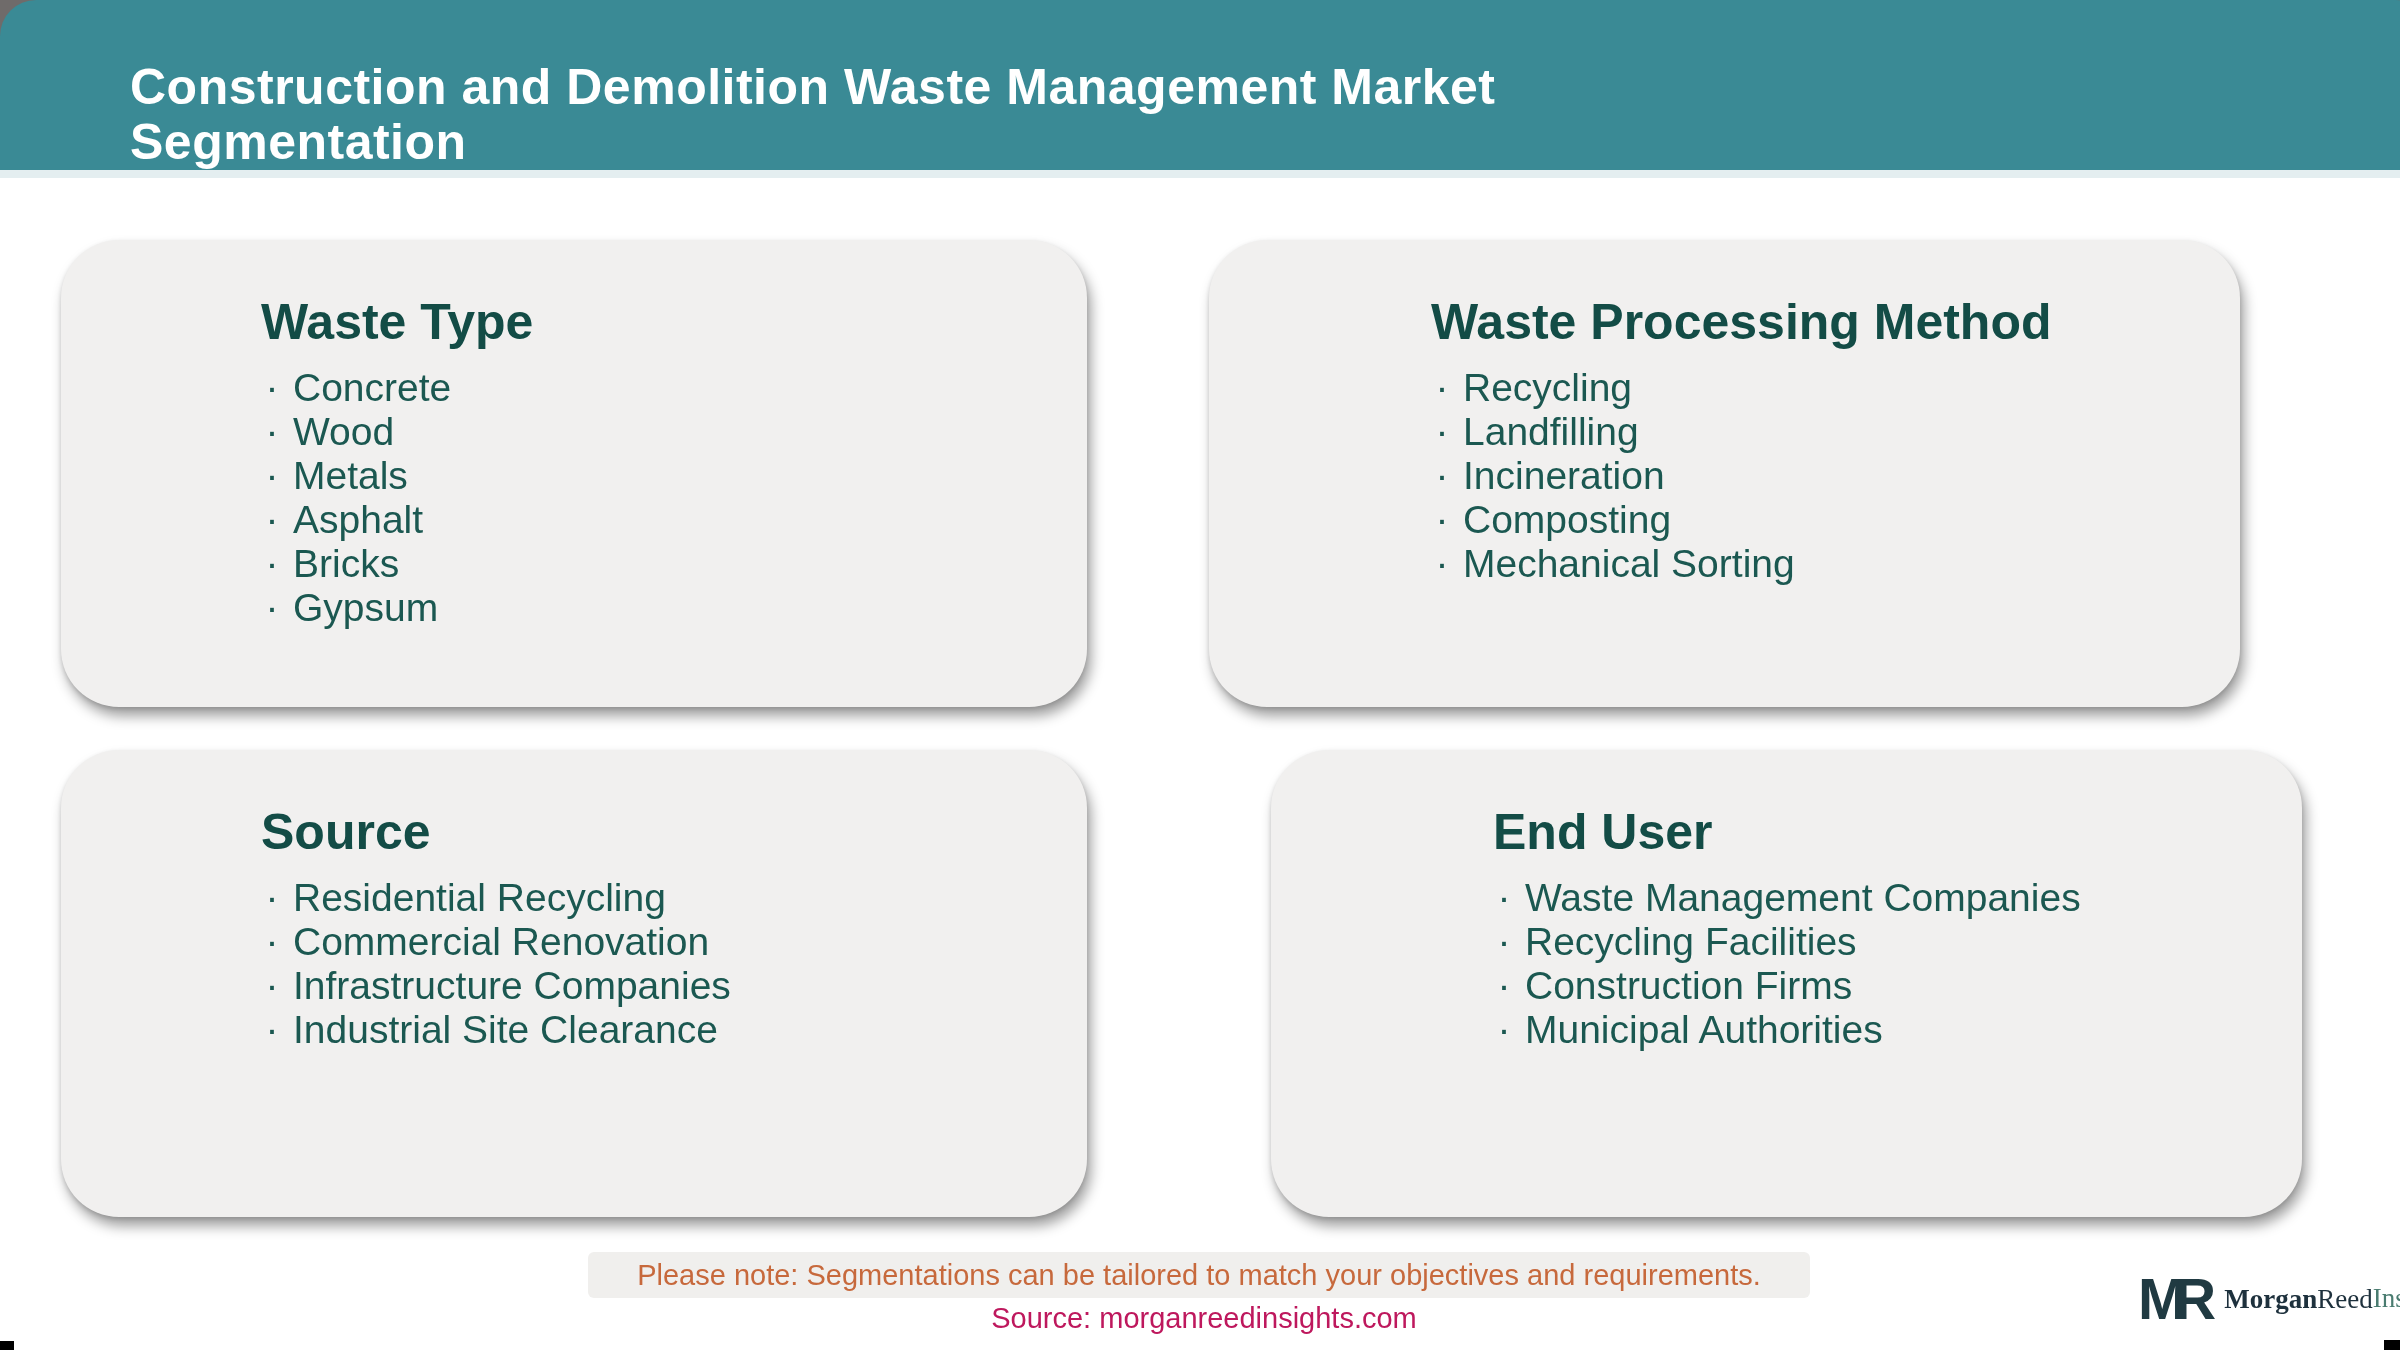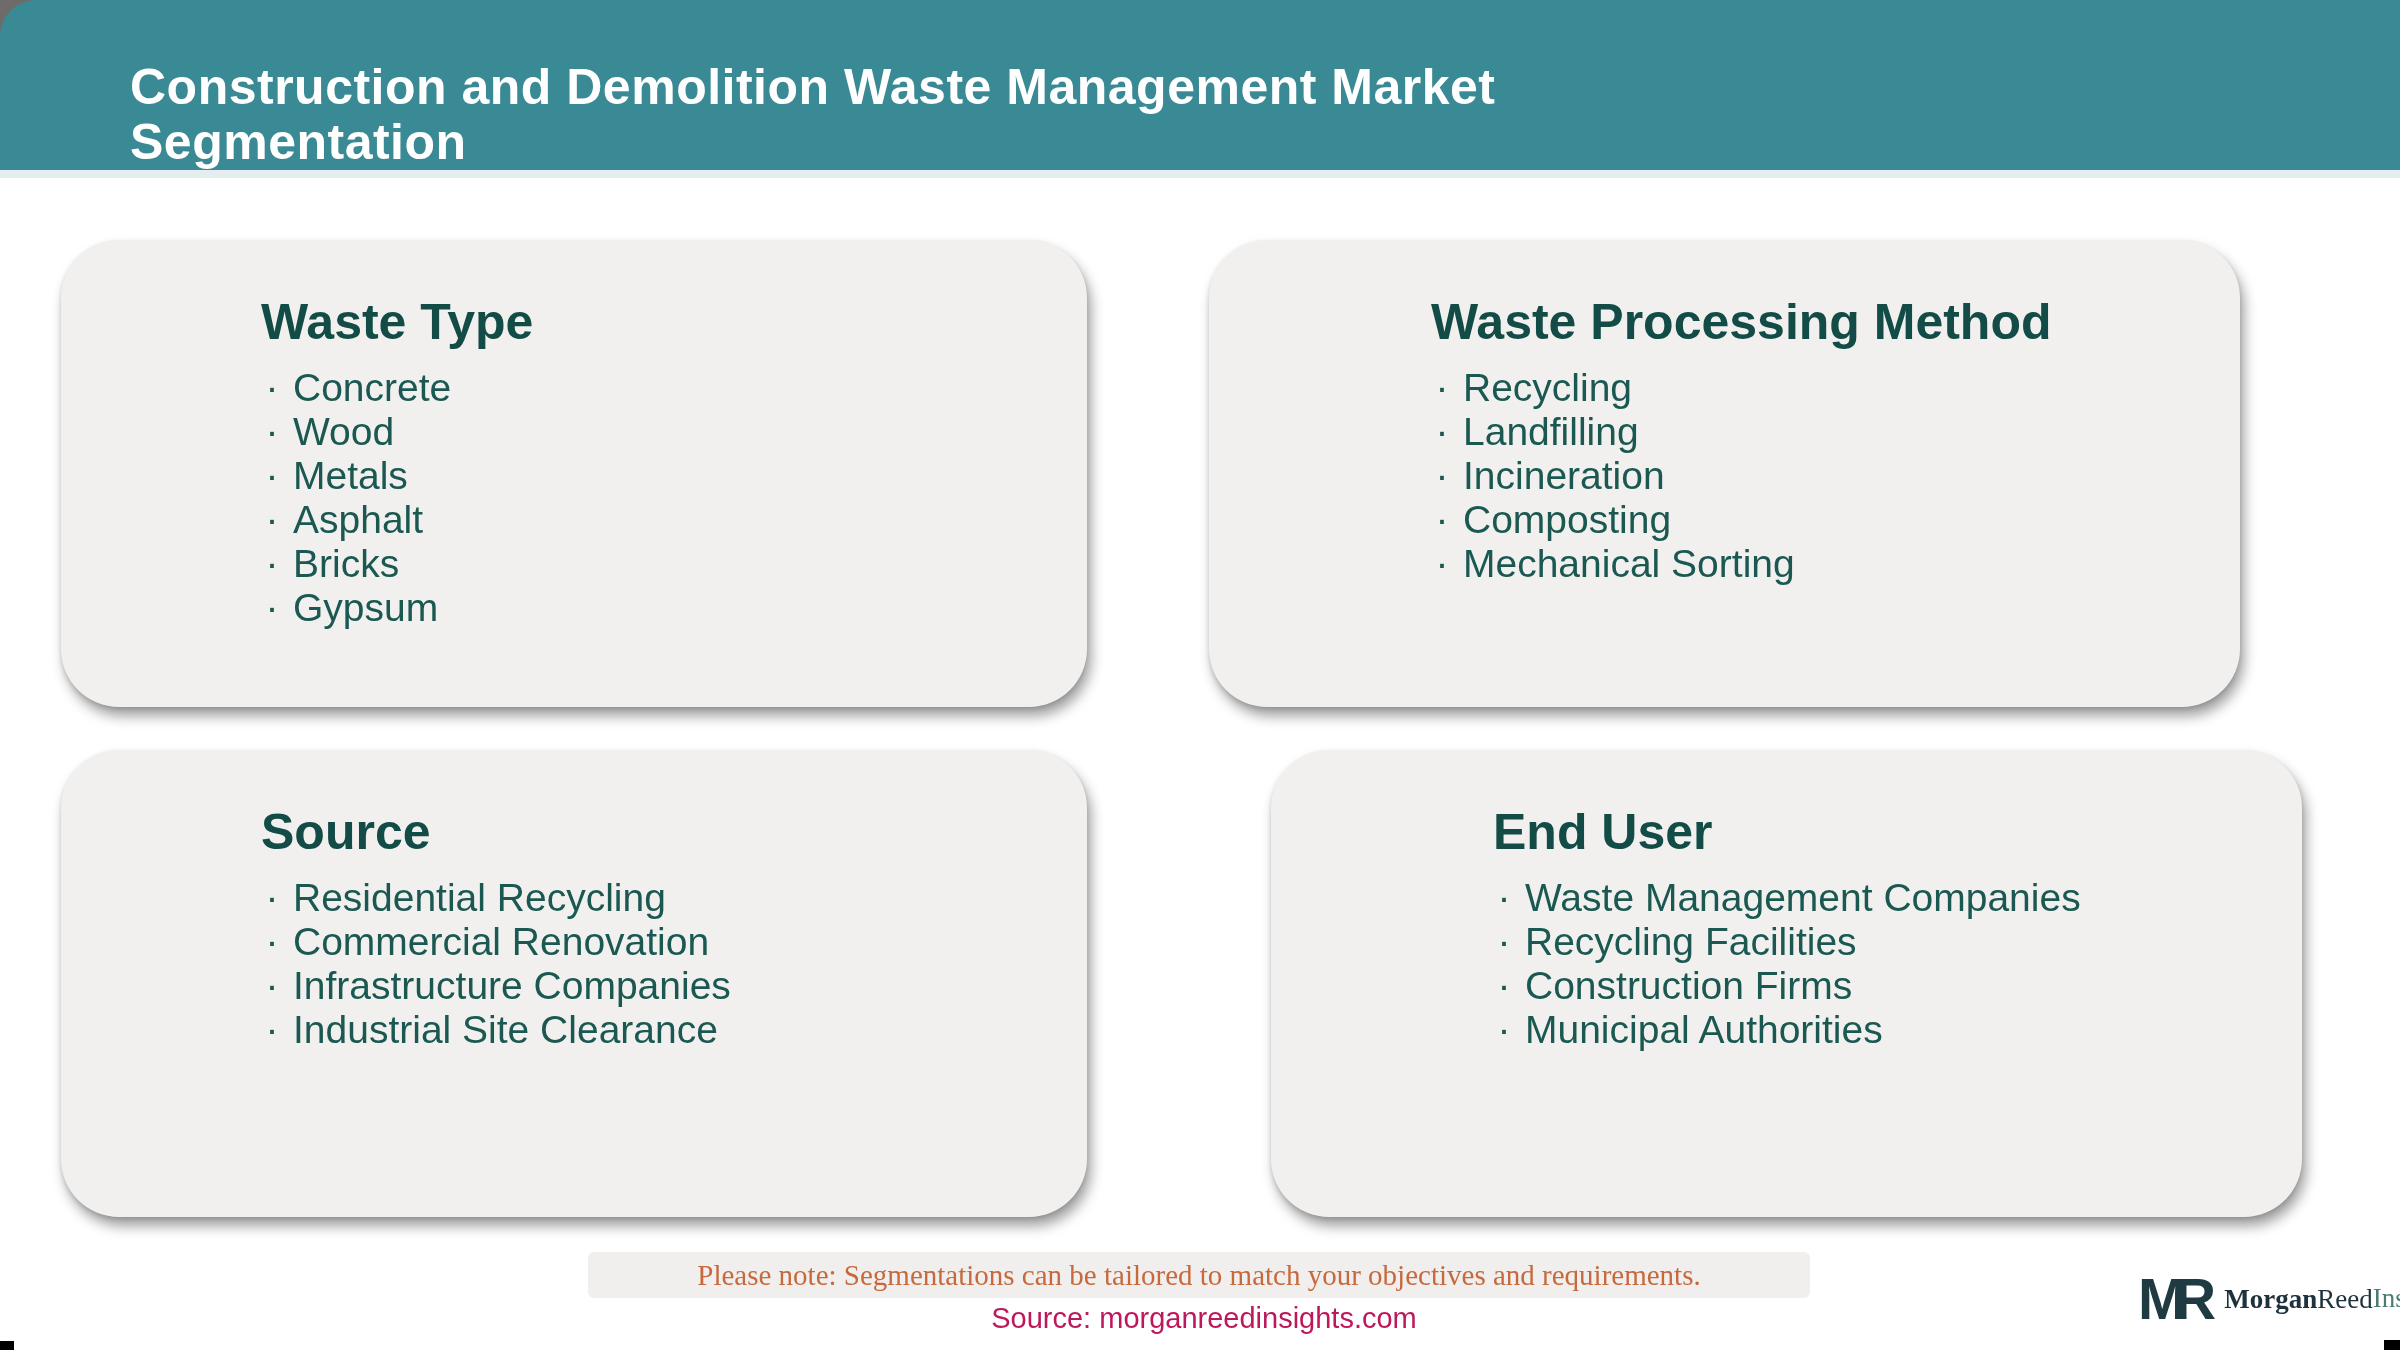--- a/index.html
+++ b/index.html
@@ -56,21 +56,21 @@
   }
   .bullet{
     width:22px;flex:0 0 22px;text-align:center;margin-right:10px;
     color:#1b5851;
   }
 
   
   .note-bar{
     position:absolute;left:588px;top:1252px;width:1222px;height:46px;
     background:#f0efed;border-radius:6px;
-    display:flex;align-items:center;justify-content:center;font-family:Liberation Serif, serif;
+    display:flex;align-items:center;justify-content:center;
   }
   .note-text{
     font-size:29px;color:#c7693c;white-space:nowrap;
   }
   .source-line{
     position:absolute;left:0;top:1302px;width:2320px;
     text-align:center;font-size:29px;color:#be185d;padding-left:44px;
   }
 
   

